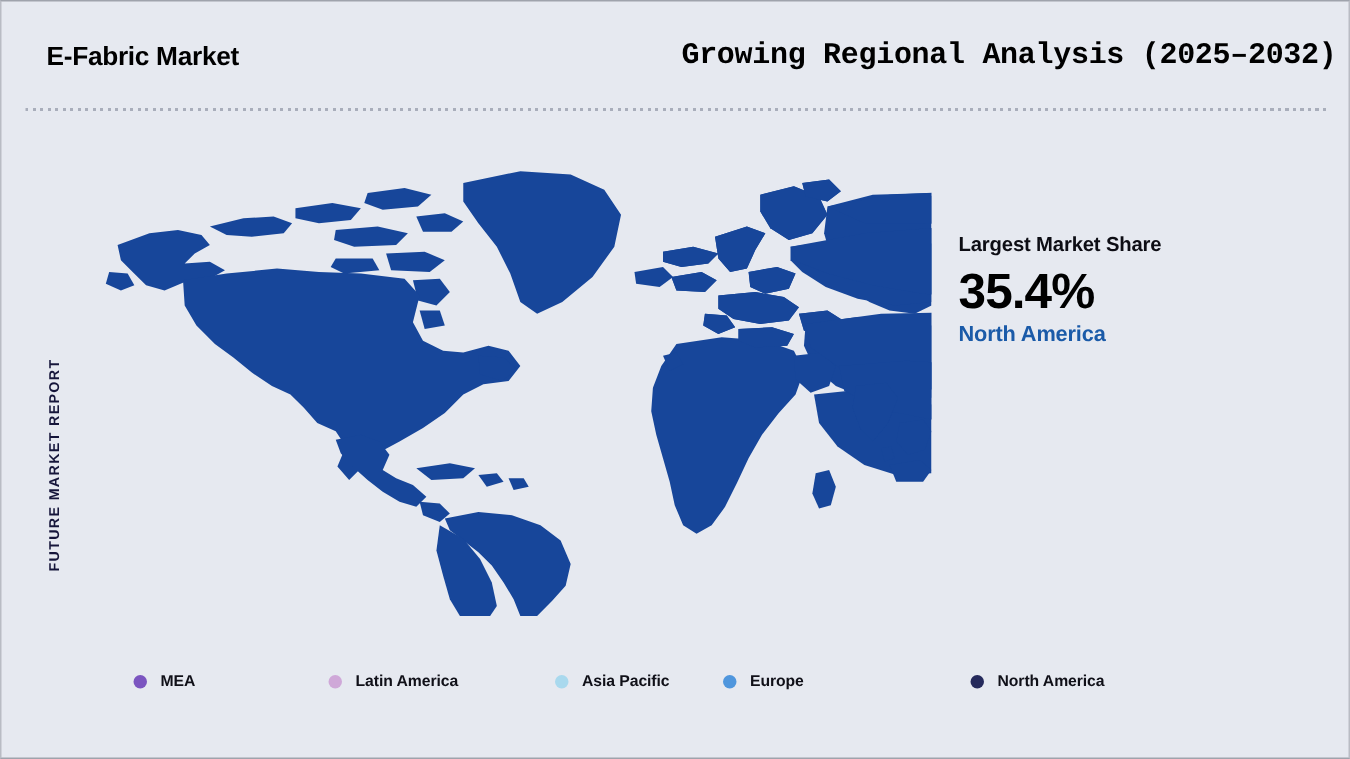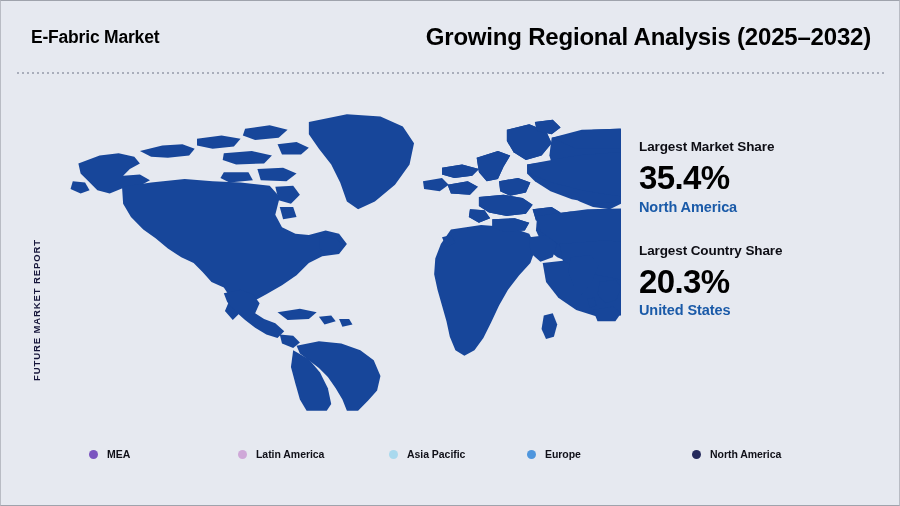--- a/index.html
+++ b/index.html
@@ -14,50 +14,50 @@
     background:#e6e9f0;
     border:1px solid #b9bcc4;
     border-top-color:#9fa3ac;
     border-bottom-color:#9fa3ac;
     overflow:hidden;
   }
   
   #header {
     position:absolute; left:0; top:0; width:900px; height:72px;
     display:flex; align-items:center; justify-content:space-between;
-    padding:0 30px 0 30px;
+    padding:0 10px 0 30px;
   }
   #header .title-left {
     font-size:17.5px; font-weight:bold; color:#000000;
     letter-spacing:-0.2px; white-space:nowrap;
   }
   #header .title-right {
-    font-size:24px; font-weight:bold; color:#000000;
-    letter-spacing:-0.2px; white-space:nowrap;
+    font-size:20px; font-weight:bold; color:#000000;
+    letter-spacing:-0.2px; white-space:nowrap;font-family:Liberation Mono, monospace;
   }
   #divider {
     position:absolute; left:16px; top:71px; width:868px; height:2px;
     background-image:repeating-linear-gradient(to right,
        #a9aebb 0px, #a9aebb 2px, transparent 2px, transparent 5px);
   }
   
   #brand {
     position:absolute; left:30px; top:238px;
     transform-origin:0 0; transform:rotate(-90deg) translate(-100%, 0);
     font-size:9.5px; font-weight:bold; color:#15153a;
     letter-spacing:0.9px; white-space:nowrap;
   }
   
   #map-wrap {
     position:absolute; left:55px; top:88px; width:565px; height:330px;
   }
   #map-wrap svg { width:100%; height:100%; display:block; }
   
   #stats {
-    position:absolute; left:638px; top:138px; width:250px;
+    position:absolute; left:638px; top:154px; width:250px;
   }
   .stat { margin-bottom:28px; }
   .stat-label {
     font-size:13.5px; font-weight:bold; color:#0d0d14;
     letter-spacing:-0.1px; margin-bottom:7px;
   }
   .stat-value {
     font-size:33px; font-weight:bold; color:#000000;
     letter-spacing:-0.6px; line-height:1.05; margin-bottom:3px;
   }
@@ -213,37 +213,32 @@
       </g>
     </svg>
   </div>
 
   <div id="stats">
     <div class="stat">
       <div class="stat-label">Largest Market Share</div>
       <div class="stat-value">35.4%</div>
       <div class="stat-region">North America</div>
     </div>
-    <div class="stat">
-      <div class="stat-label">Largest Country Share</div>
-      <div class="stat-value">20.3%</div>
-      <div class="stat-region">United States</div>
-    </div>
   </div>
 
   <div id="legend">
-    <div class="legend-item" style="width:149px">
+    <div class="legend-item" style="width:130px">
       <span class="legend-dot" style="background: rgb(123, 85, 192);"></span>
       <span class="legend-label">MEA</span>
     </div>
     <div class="legend-item" style="width:151px">
       <span class="legend-dot" style="background: rgb(207, 168, 216);"></span>
       <span class="legend-label">Latin America</span>
     </div>
-    <div class="legend-item" style="width:138px">
+    <div class="legend-item" style="width:112px">
       <span class="legend-dot" style="background: rgb(169, 217, 238);"></span>
       <span class="legend-label">Asia Pacific</span>
     </div>
     <div class="legend-item" style="width:165px">
       <span class="legend-dot" style="background: rgb(79, 150, 221);"></span>
       <span class="legend-label">Europe</span>
     </div>
     <div class="legend-item">
       <span class="legend-dot" style="background: rgb(37, 42, 92);"></span>
       <span class="legend-label">North America</span>

